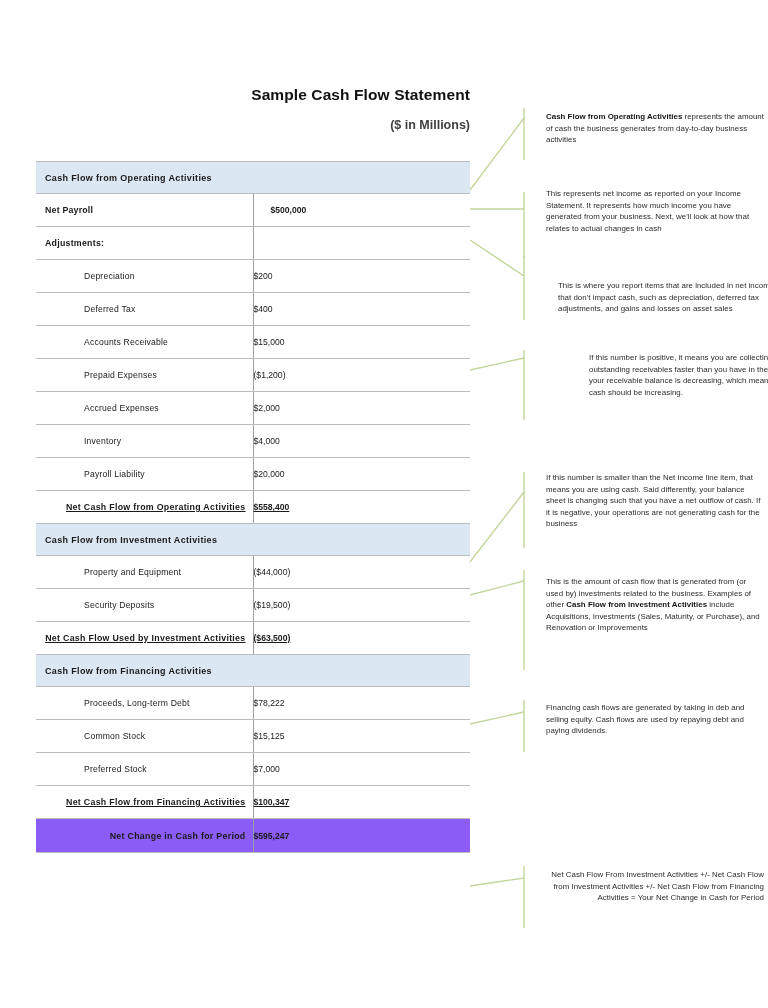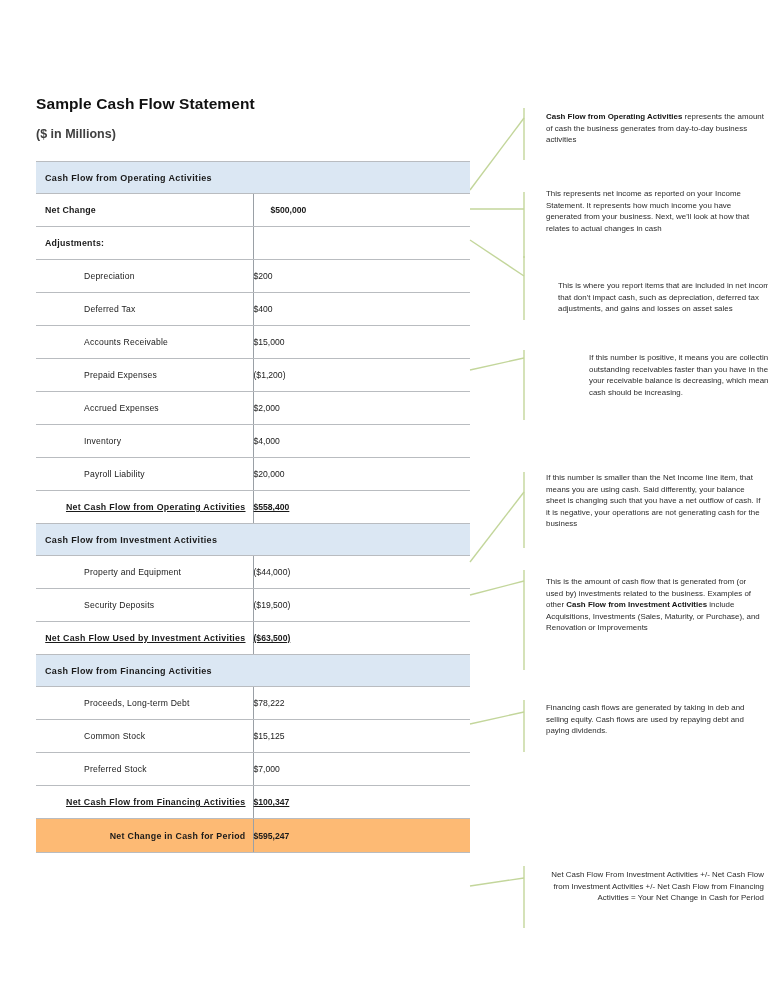--- a/index.html
+++ b/index.html
@@ -20,22 +20,21 @@
     position: absolute;
     inset: 0;
   }
 
   
   .title-block {
     position: absolute;
     left: 36px;
     top: 86px;
     width: 434px;
-    text-align: left;
-    margin-top: 9px;
+    text-align: right;
   }
   .doc-title {
     font-size: 15.5px;
     font-weight: bold;
     letter-spacing: 0.1px;
     color: #111;
     margin: 0;
   }
   .doc-subtitle {
     font-size: 12.5px;
@@ -131,21 +130,21 @@
   .total .lbl span,
   .total .val span {
     text-decoration: underline;
   }
   .total .val {
     font-weight: bold;
   }
 
   
   .grand td {
-    background: #fdba74;
+    background: #8b5cf6;
     height: 33px;
     border-top: 1px solid #b9bcc0;
     border-bottom: 1px solid #b9bcc0;
   }
   .grand .lbl {
     text-align: right;
     font-weight: bold;
     font-size: 8.8px;
     letter-spacing: 0.3px;
     padding-right: 7px;
@@ -217,21 +216,21 @@
 
   <table class="stmt">
     <tbody>
 
       <tr class="section-row">
         <td class="lbl">Cash Flow from Operating Activities</td>
         <td class="val-noline"></td>
       </tr>
 
       <tr class="bold-item row-line">
-        <td class="lbl">Net Change</td>
+        <td class="lbl">Net Payroll</td>
         <td class="val">$500,000</td>
       </tr>
 
       <tr class="subhead row-line">
         <td class="lbl">Adjustments:</td>
         <td class="val"></td>
       </tr>
 
       <tr class="detail row-line">
         <td class="lbl">Depreciation</td>

